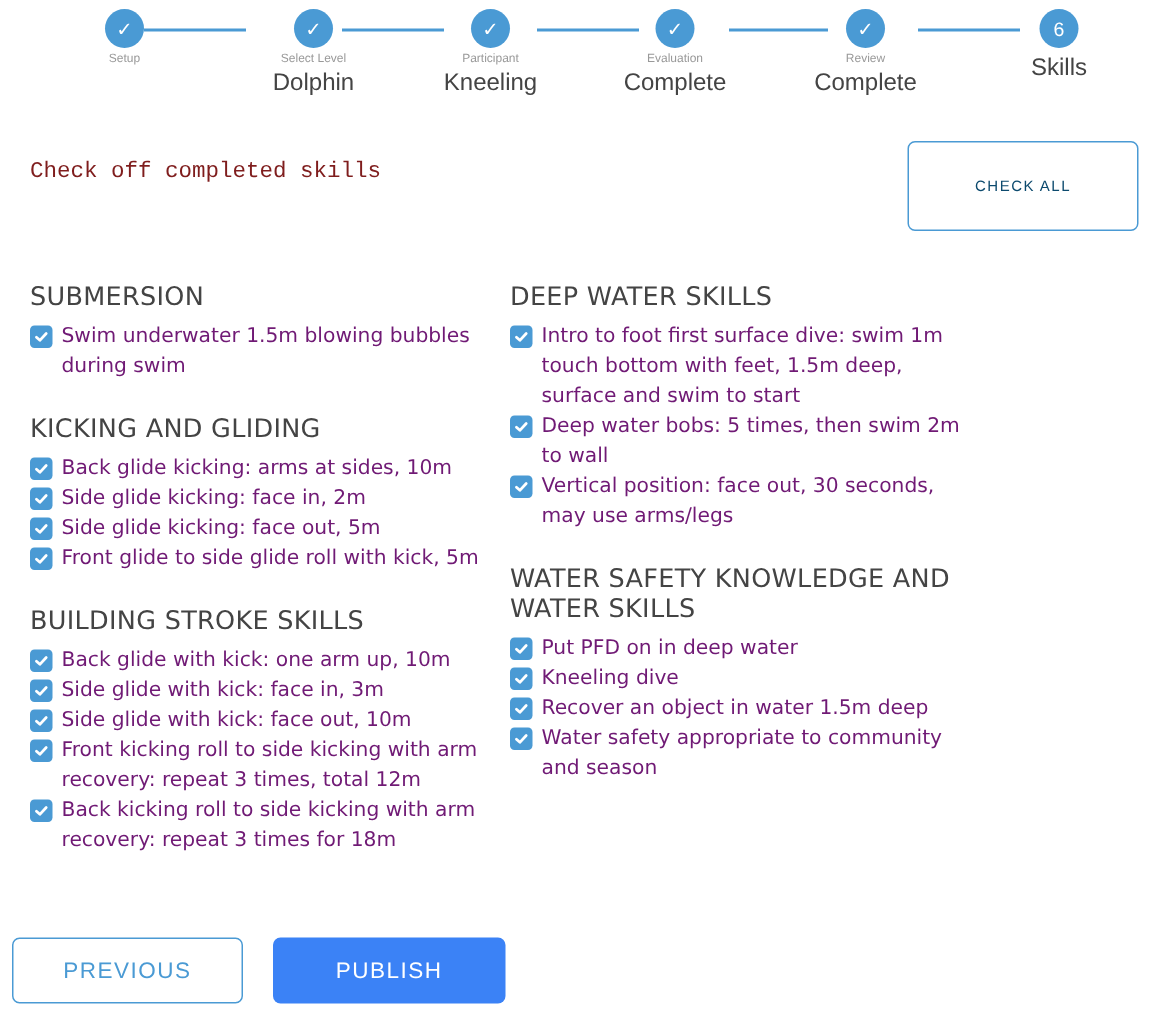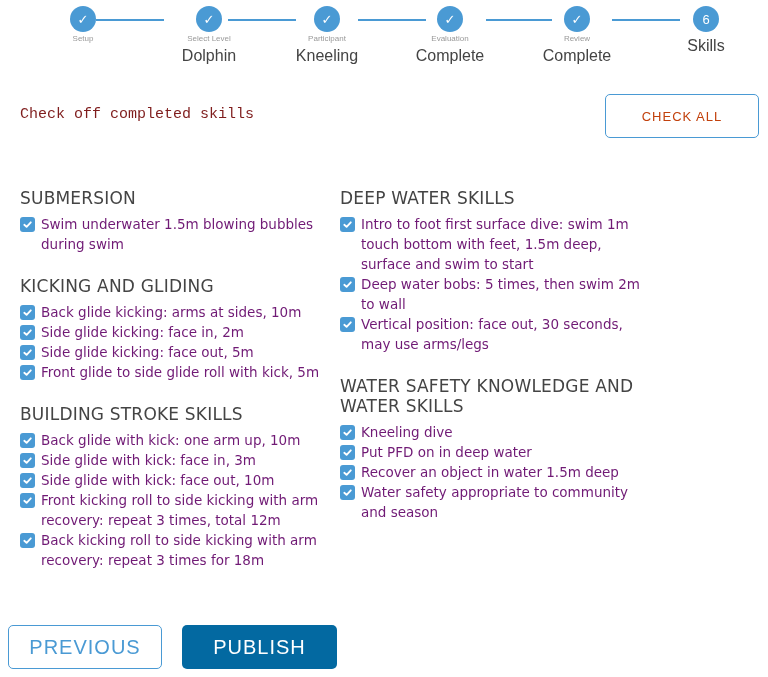--- a/index.html
+++ b/index.html
@@ -15,43 +15,43 @@
       font-size: 13px; font-family: "Liberation Sans", sans-serif;
     }
     .step .sublabel { font-size: 8px; color: #999; margin-top: 2px; font-family: "Liberation Sans", sans-serif; line-height: 10px; height: 10px; }
     .step .value { font-size: 16px; color: #444; margin-top: 2px; font-family: "Liberation Sans", sans-serif; line-height: 20px; }
     .step.current .value { margin-top: -8px; }
     .connector { position: absolute; top: 19px; height: 2px; background: #4a9ad4; }
 
     
     .instruction { position: absolute; left: 20px; top: 106px; font-size: 15px; color: #7f1d1d; font-family: Liberation Mono, monospace; }
     .check-all {
-      position: absolute; left: 605px; top: 94px; width: 154px; height: 44px;
+      position: absolute; left: 605px; top: 94px; width: 154px; height: 60px;
       border: 1.5px solid #4a9ad4; border-radius: 5px; background: #fff;
-      color: #c2410c; font-size: 13px; letter-spacing: 1px; font-family: "Liberation Sans", sans-serif;
+      color: #0c4a6e; font-size: 10px; letter-spacing: 1px; font-family: "Liberation Sans", sans-serif;
       display: flex; align-items: center; justify-content: center; cursor: pointer;
     }
 
     
     .column { position: absolute; top: 188px; width: 300px; }
     .col-left { left: 20px; }
     .col-right { left: 340px; }
     .section { margin-bottom: 22px; }
     .section-title { font-size: 17px; color: #444; text-transform: uppercase; line-height: 20px; margin-bottom: 6px; font-family: "DejaVu Sans", sans-serif; letter-spacing: 0.2px; }
     .skill { display: flex; align-items: flex-start; font-size: 13.5px; line-height: 20px; color: #701a75; }
     .checkbox {
       flex: 0 0 15px; width: 15px; height: 15px; margin-top: 3px; margin-right: 6px;
       background: #4a9ad4; border-radius: 3px; display: flex; align-items: center; justify-content: center;
     }
     .checkbox svg { width: 11px; height: 11px; }
 
     
-    .btn { position: absolute; top: 625px; height: 44px; border-radius: 5px; display: flex; align-items: center; justify-content: center; font-size: 20px; letter-spacing: 1px; font-family: "Liberation Sans", sans-serif; cursor: pointer; }
+    .btn { position: absolute; top: 625px; height: 44px; border-radius: 5px; display: flex; align-items: center; justify-content: center; font-size: 15px; letter-spacing: 1px; font-family: "Liberation Sans", sans-serif; cursor: pointer; }
     .btn-prev { left: 8px; width: 154px; border: 1.5px solid #4a9ad4; color: #4a9ad4; background: #fff; }
-    .btn-publish { left: 182px; width: 155px; background: #0369a1; color: #fff; border: none; }
+    .btn-publish { left: 182px; width: 155px; background: #3b82f6; color: #fff; border: none; }
   </style>
 </head>
 <body>
 
 <div class="stepper">
   <div class="connector" style="left:96px;width:68px;"></div>
   <div class="connector" style="left:228px;width:68px;"></div>
   <div class="connector" style="left:358px;width:68px;"></div>
   <div class="connector" style="left:486px;width:66px;"></div>
   <div class="connector" style="left:612px;width:68px;"></div>
@@ -210,29 +210,29 @@
       </label>
     </div>
     <div class="section">
       <div class="section-title">WATER SAFETY KNOWLEDGE AND WATER SKILLS</div>
       <label class="skill">
         <span class="checkbox">
           <svg viewBox="0 0 12 12">
             <path d="M2.5 6.3 L5 8.6 L9.6 3.6" fill="none" stroke="#fff" stroke-width="2" stroke-linecap="round" stroke-linejoin="round"></path>
           </svg>
         </span>
+        <span>Put PFD on in deep water</span>
+      </label>
+      <label class="skill">
+        <span class="checkbox">
+          <svg viewBox="0 0 12 12">
+            <path d="M2.5 6.3 L5 8.6 L9.6 3.6" fill="none" stroke="#fff" stroke-width="2" stroke-linecap="round" stroke-linejoin="round"></path>
+          </svg>
+        </span>
         <span>Kneeling dive</span>
-      </label>
-      <label class="skill">
-        <span class="checkbox">
-          <svg viewBox="0 0 12 12">
-            <path d="M2.5 6.3 L5 8.6 L9.6 3.6" fill="none" stroke="#fff" stroke-width="2" stroke-linecap="round" stroke-linejoin="round"></path>
-          </svg>
-        </span>
-        <span>Put PFD on in deep water</span>
       </label>
       <label class="skill">
         <span class="checkbox">
           <svg viewBox="0 0 12 12">
             <path d="M2.5 6.3 L5 8.6 L9.6 3.6" fill="none" stroke="#fff" stroke-width="2" stroke-linecap="round" stroke-linejoin="round"></path>
           </svg>
         </span>
         <span>Recover an object in water 1.5m deep</span>
       </label>
       <label class="skill">

